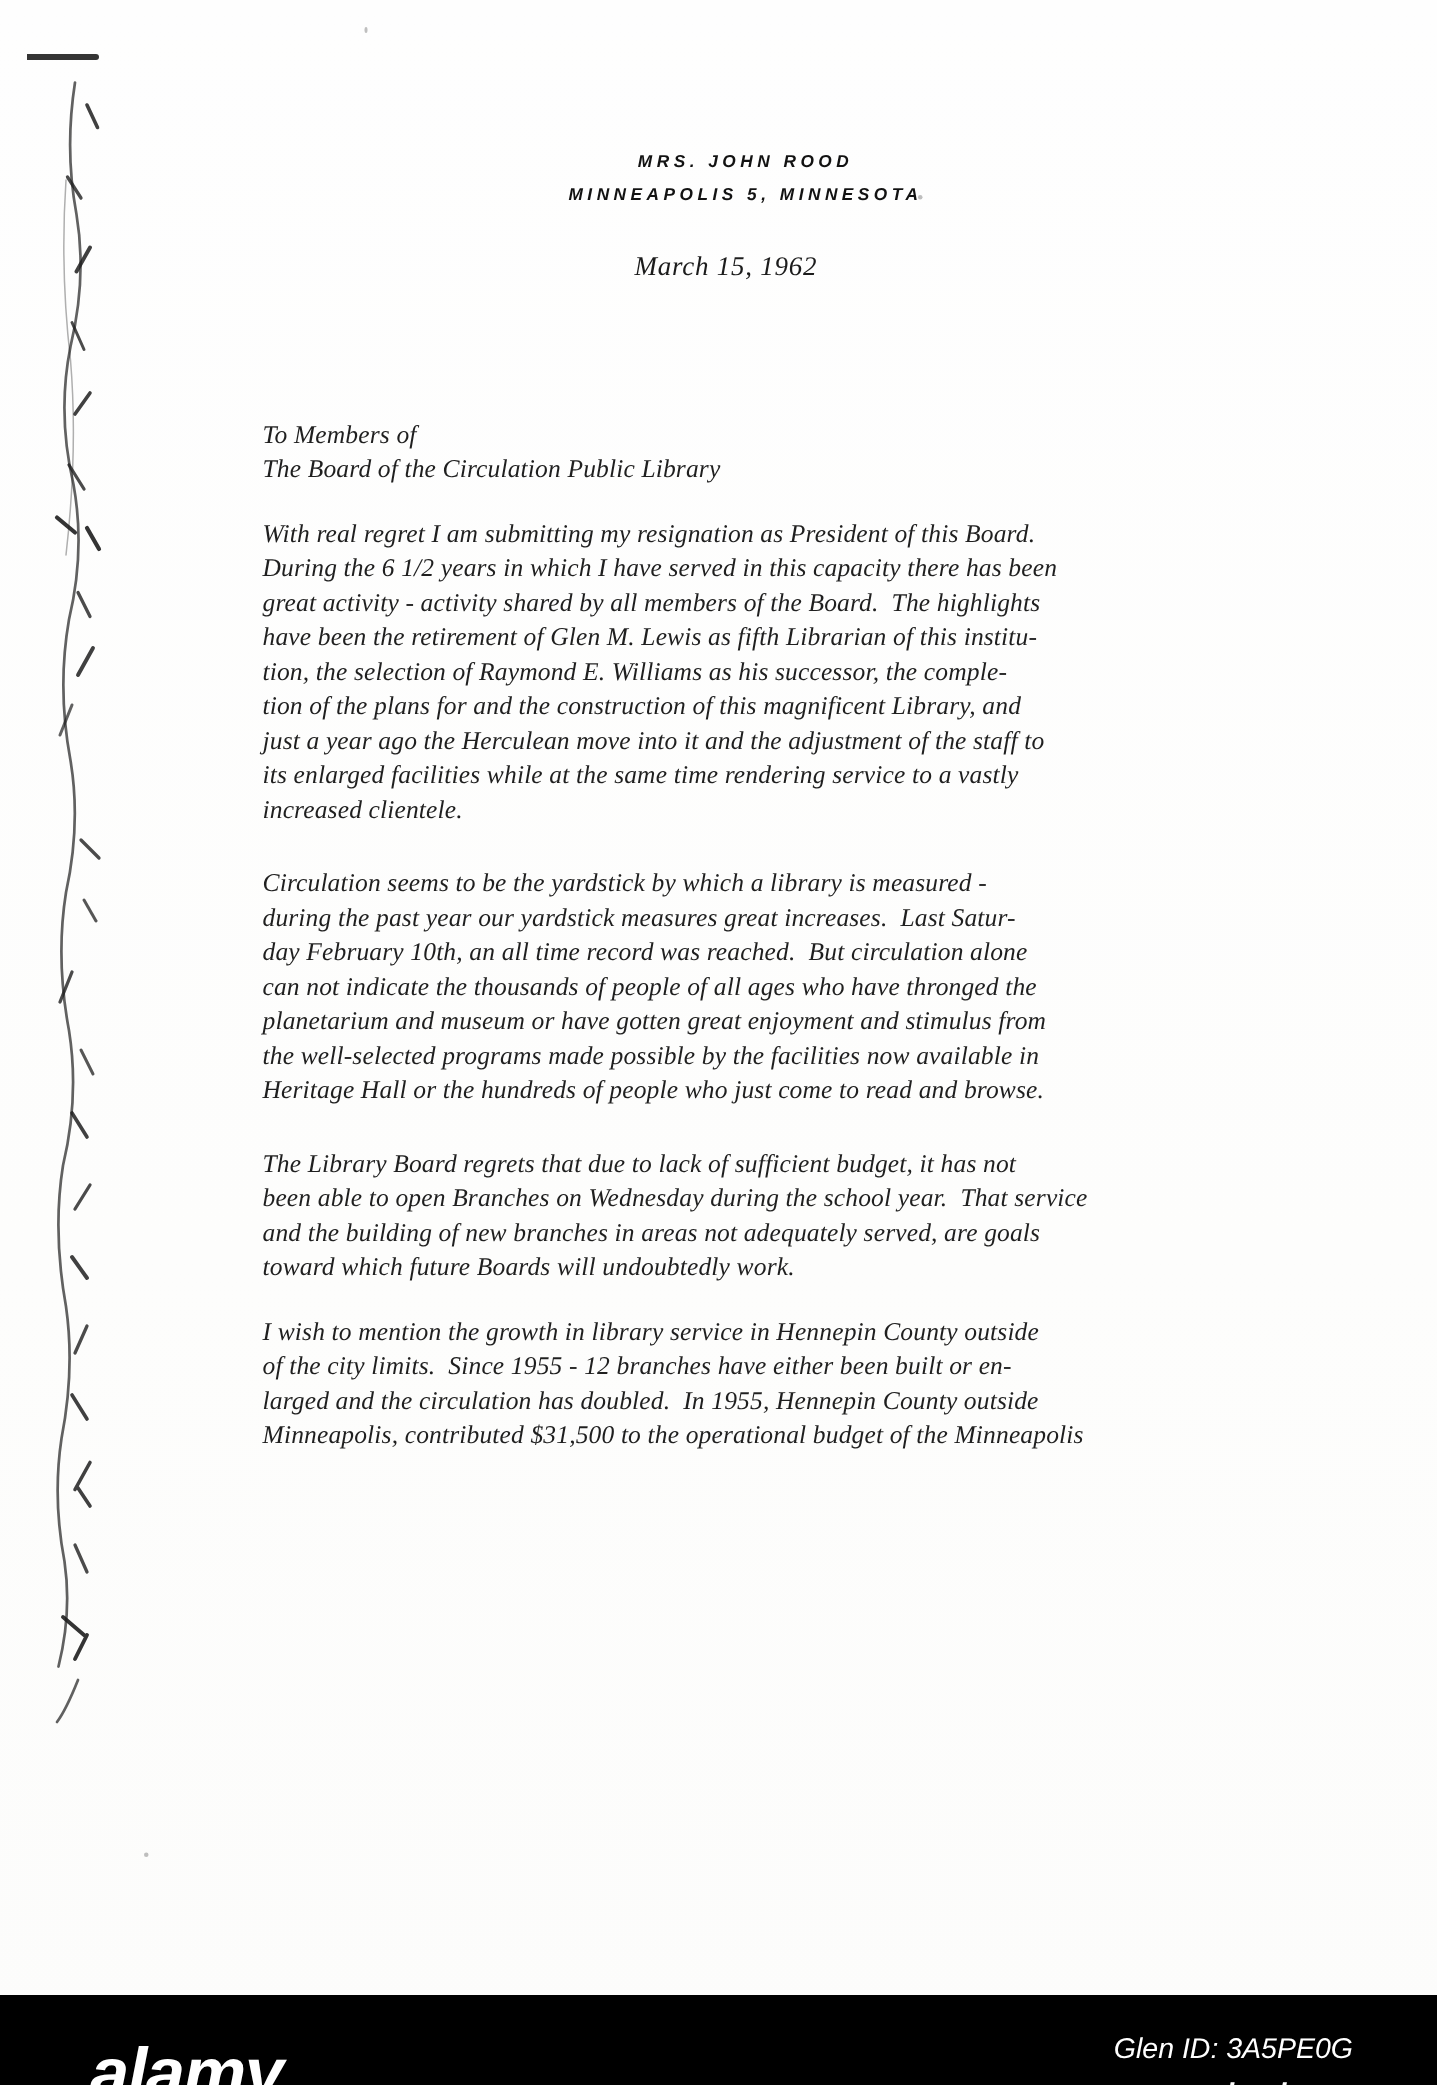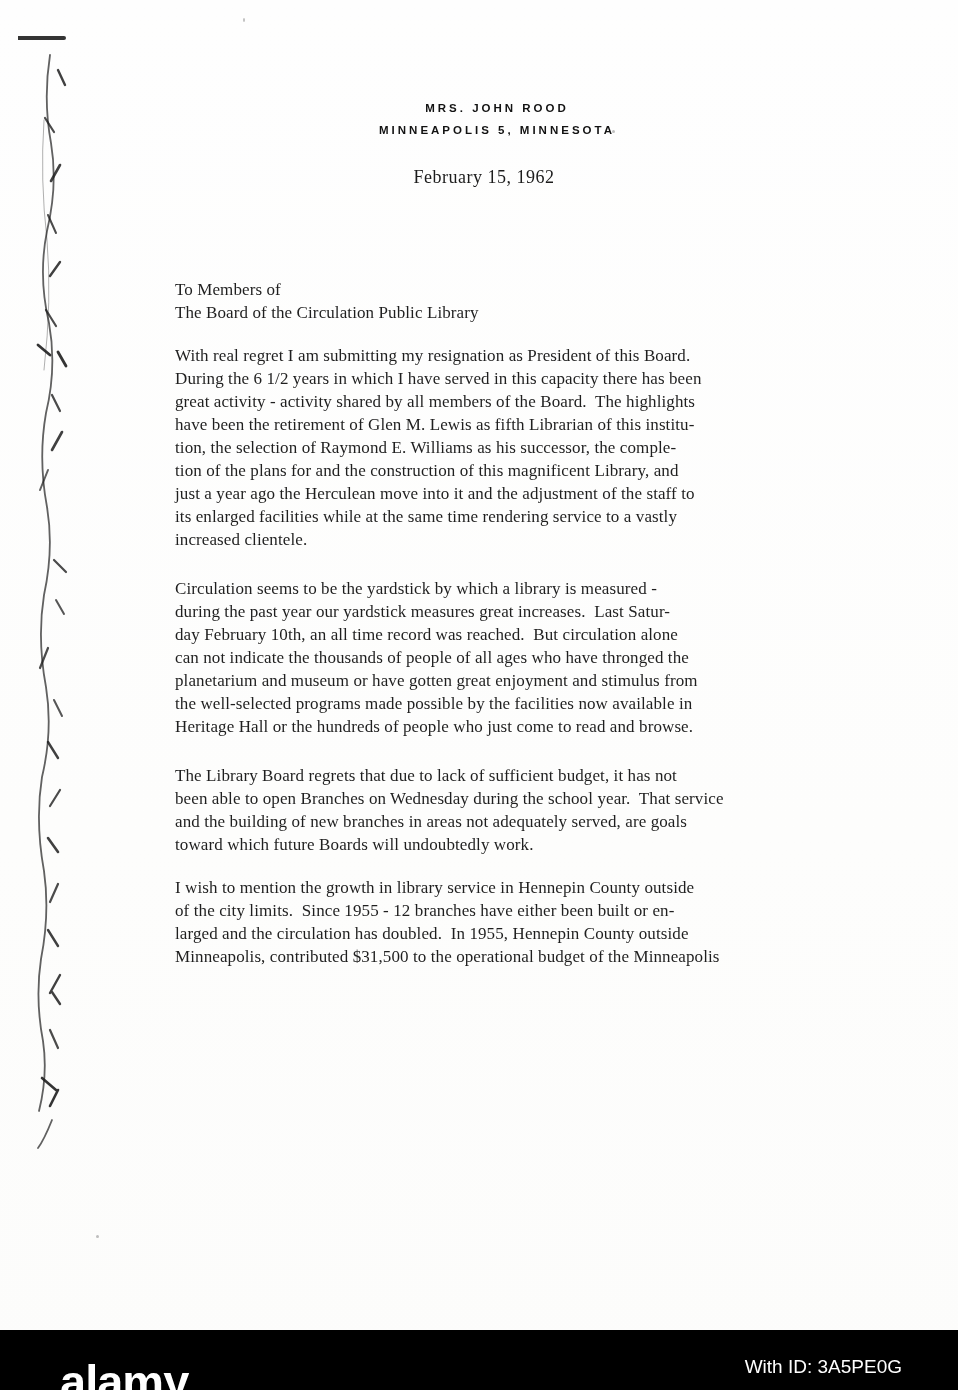--- a/index.html
+++ b/index.html
@@ -6,20 +6,21 @@
   body {
     width: 958px; height: 1390px;
     background: #ffffff;
     font-family: "Liberation Serif", serif;
     position: relative;
     overflow: hidden;
   }
   .page {
     position: absolute; inset: 0;
     background: linear-gradient(180deg, #fefefe 0%, #fdfdfc 60%, #fcfcfb 100%);
+    font-style: italic;
   }
 
   
   .edge-artifact {
     position: absolute; left: 18px; top: 0;
     width: 72px; height: 1170px;
     pointer-events: none;
   }
 
   
@@ -119,21 +120,21 @@
 
   <div class="speck" style="left:612px; top:130px; width:3px; height:3px;"></div>
   <div class="speck" style="left:243px; top:18px;  width:2px; height:4px;"></div>
   <div class="speck" style="left:96px;  top:1235px; width:3px; height:3px;"></div>
 
   <div class="letterhead">
     <div>MRS. JOHN ROOD</div>
     <div>MINNEAPOLIS 5, MINNESOTA</div>
   </div>
 
-  <div class="letter-date">February 15, 1962</div>
+  <div class="letter-date">March 15, 1962</div>
 
   <div class="letter-body">
     <p class="pre salutation">To Members of
 The Board of the Circulation Public Library</p>
     <p class="pre para">With real regret I am submitting my resignation as President of this Board.
 During the 6 1/2 years in which I have served in this capacity there has been
 great activity - activity shared by all members of the Board.  The highlights
 have been the retirement of Glen M. Lewis as fifth Librarian of this institu-
 tion, the selection of Raymond E. Williams as his successor, the comple-
 tion of the plans for and the construction of this magnificent Library, and
@@ -153,18 +154,18 @@
 toward which future Boards will undoubtedly work.</p>
     <p class="pre para">I wish to mention the growth in library service in Hennepin County outside
 of the city limits.  Since 1955 - 12 branches have either been built or en-
 larged and the circulation has doubled.  In 1955, Hennepin County outside
 Minneapolis, contributed $31,500 to the operational budget of the Minneapolis</p>
   </div>
 
   <div class="alamy-bar">
     <div class="alamy-logo">alamy</div>
     <div class="alamy-meta">
-      <div class="image-id">With ID: 3A5PE0G</div>
+      <div class="image-id">Glen ID: 3A5PE0G</div>
       <div class="url">www.school.com</div>
     </div>
   </div>
 
 </div>
 
 </body></html>

